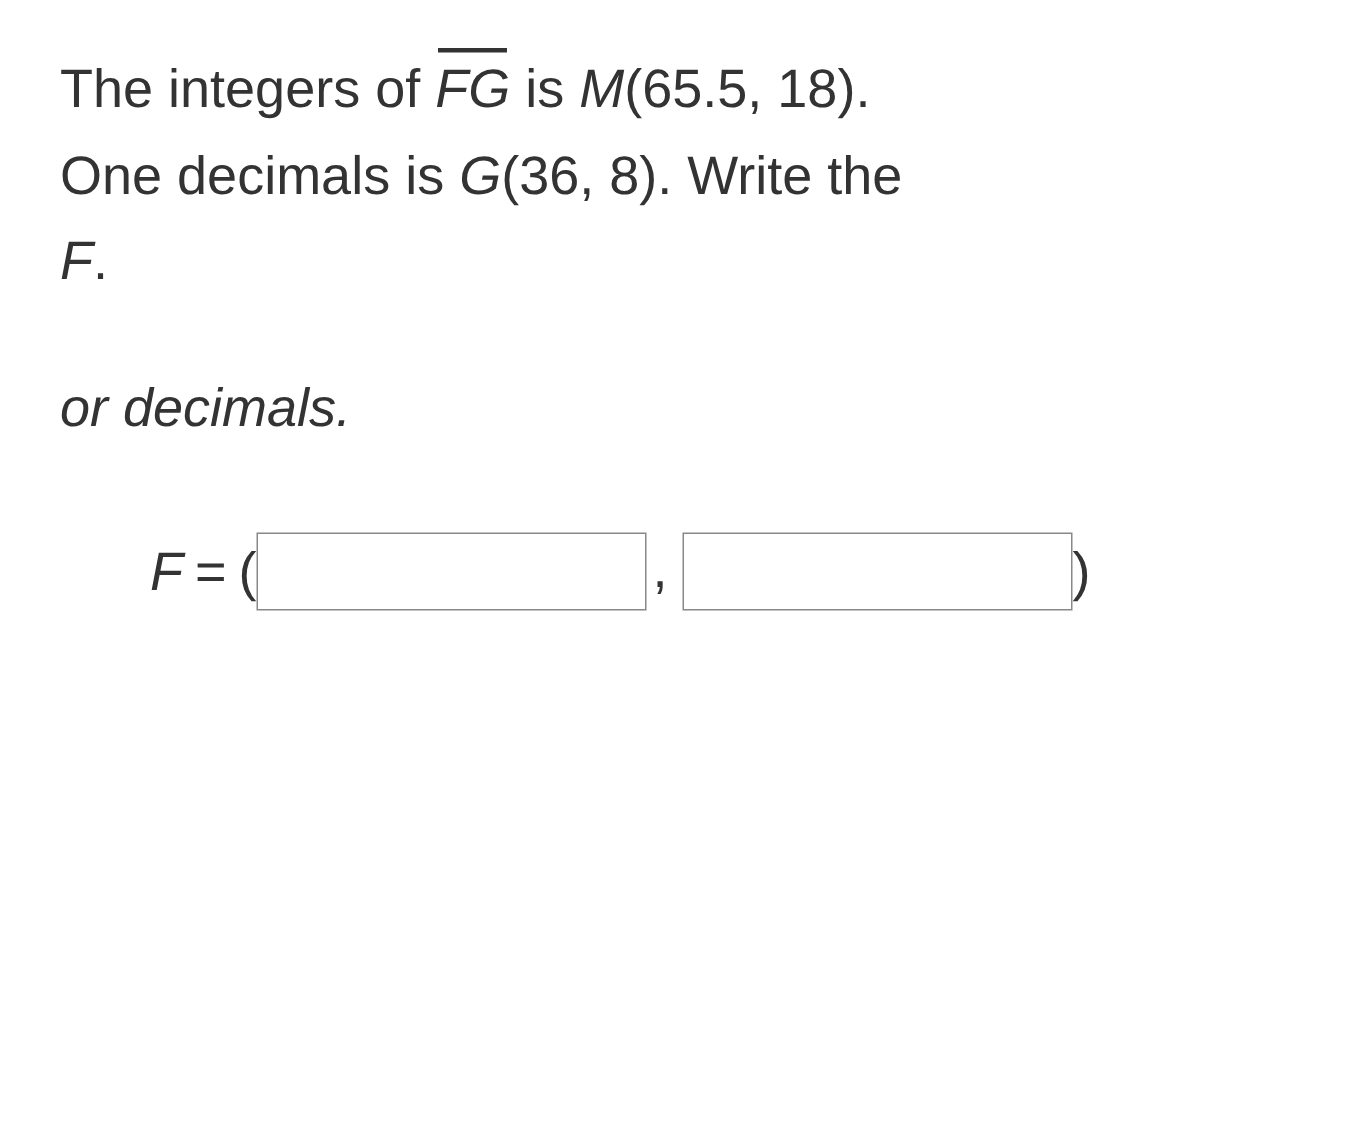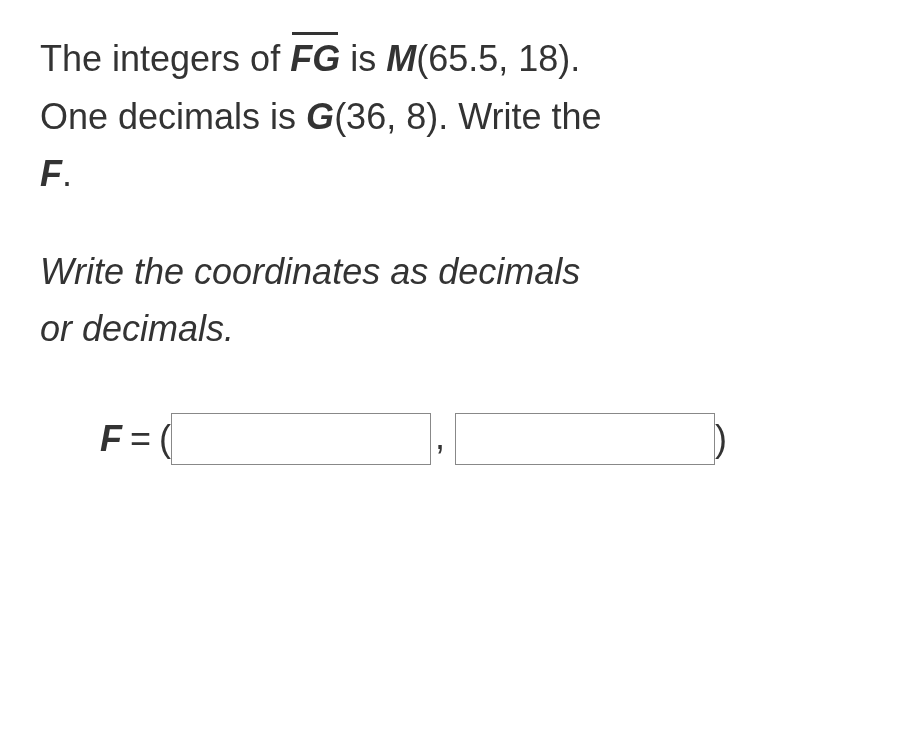--- a/index.html
+++ b/index.html
@@ -16,21 +16,20 @@
       line-height: 1.6;
     }
     .question-text {
       margin-bottom: 40px;
     }
     .question-text .line {
       white-space: nowrap;
     }
     .italic {
       font-style: italic;
-      font-weight: bold;
     }
     .overline-wrap {
       display: inline-block;
       position: relative;
     }
     .overline-bar {
       position: absolute;
       top: 2px;
       left: 2px;
       right: 2px;
@@ -79,21 +78,20 @@
   </div>
   <div class="line">
     <span>One decimals is </span><span class="italic">G</span><span>(36, 8)</span><span>. Write the</span>
   </div>
   <div class="line">
     <span class="italic">F</span><span>.</span>
   </div>
 </div>
 
 <div class="instruction">
-  <div>Write the coordinates as decimals</div>
   <div>or decimals.</div>
 </div>
 
 <div class="answer-row">
   <span class="italic">F</span>
   <span class="eq"> = </span>
   <span class="paren">(</span>
   <input type="text" class="answer-input" value="" style="">
   <span class="comma">,</span>
   <input type="text" class="answer-input" value="" style="">

